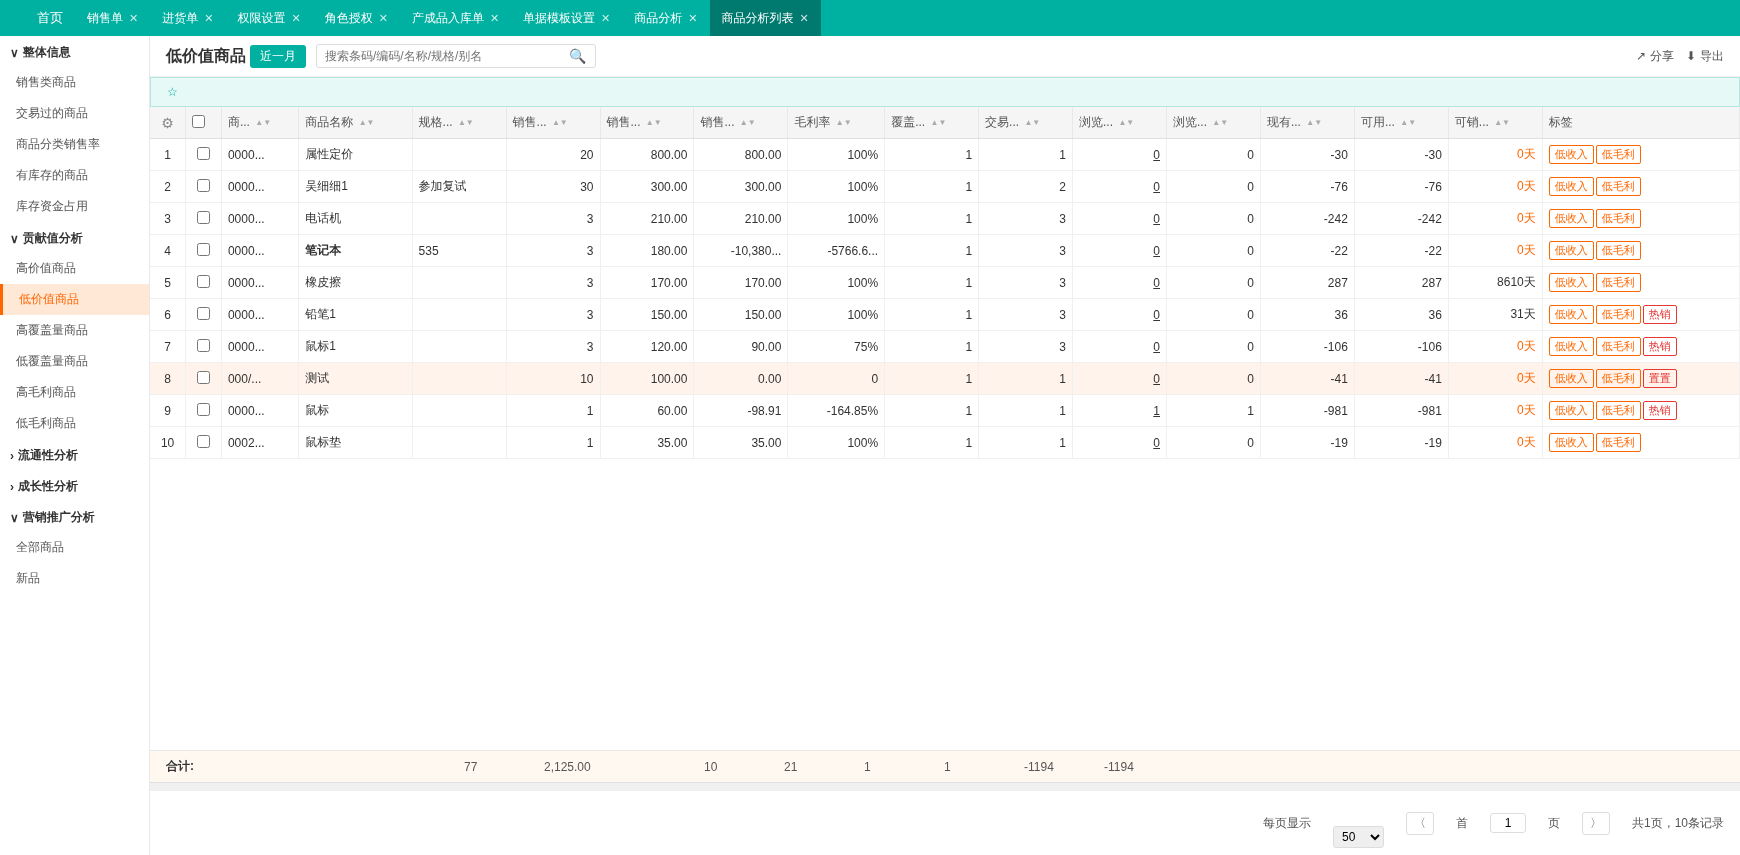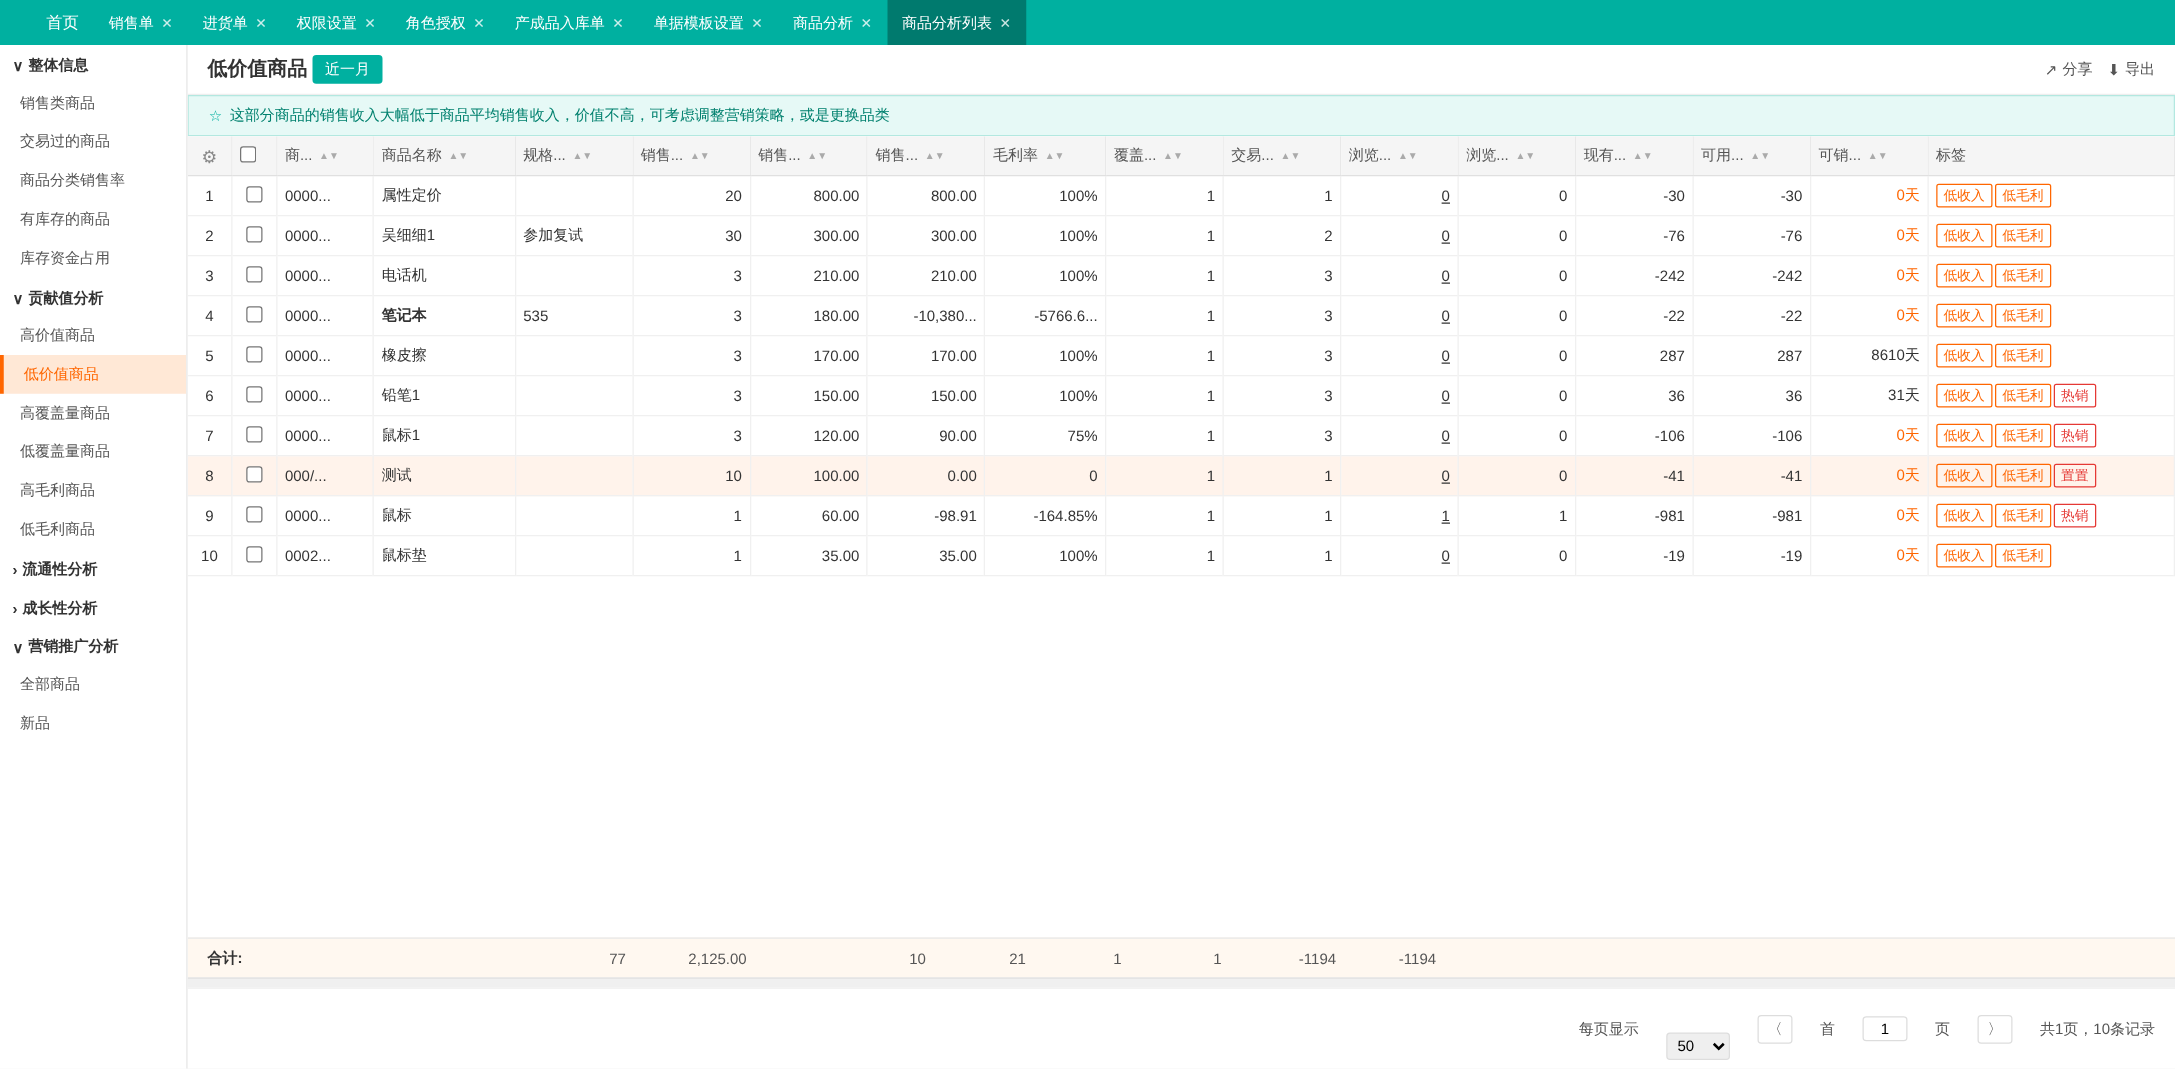--- a/index.html
+++ b/index.html
@@ -201,21 +201,21 @@
       border-top: 1px solid #e8e8e8;
       padding: 7px 16px;
       display: flex;
       align-items: center;
       gap: 20px;
       font-size: 12px;
       color: #555;
       flex-shrink: 0;
     }
     .footer-label { font-weight: bold; color: #333; margin-right: 30px; }
-    .footer-val { min-width: 60px; text-align: center; }
+    .footer-val { min-width: 60px; text-align: left; }
 
     
     .pagination-bar {
       display: flex;
       align-items: center;
       justify-content: flex-end;
       padding: 7px 16px;
       background: #fff;
       border-top: 1px solid #eee;
       gap: 22px;
@@ -348,36 +348,39 @@
       <div class="sidebar-item">新品</div>
     </div>
   </div>
 
   <div class="content">
 
     <div class="page-header">
       <div style="display:flex;align-items:center;gap:4px;">
         <span class="page-title">低价值商品</span>
         <button class="filter-btn">近一月</button>
+      </div>
+      <div class="search-box">
+        <input type="text" placeholder="搜索条码/编码/名称/规格/别名" style="">
+        <span style="color:#aaa;font-size:14px;">🔍</span>
       </div>
       <div class="header-right">
         <div class="header-btn">
           <span>↗</span>
           <span>分享</span>
         </div>
         <div class="header-btn">
           <span>⬇</span>
           <span>导出</span>
         </div>
       </div>
     </div>
 
     <div class="alert-banner">
       <span style="color:#00b0a0;">☆</span>
-      <span>这部分商品的销售收入大幅低于商品平均销售收入，价值不高，可考虑调整营销策略，或是更换品类</span>
     </div>
 
     <div class="table-wrap">
       <table>
         <thead>
           <tr>
             <th class="settings-icon-cell">⚙</th>
             <th><input type="checkbox" style=""></th>
             <th>商... <span class="col-sort">▲▼</span></th>
             <th>商品名称 <span class="col-sort">▲▼</span></th>

